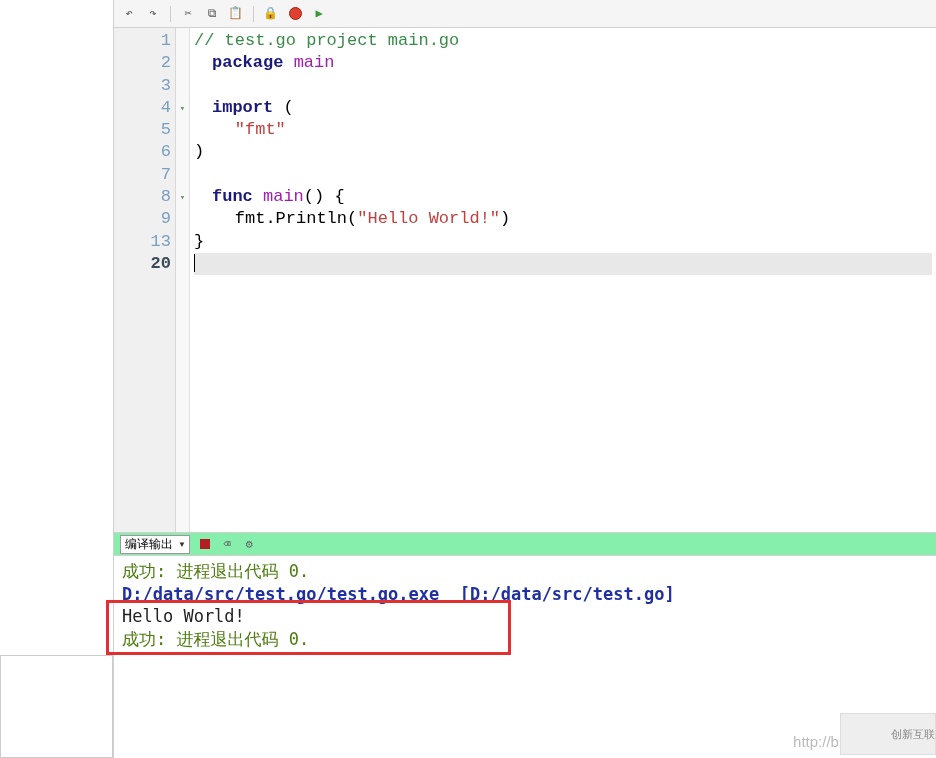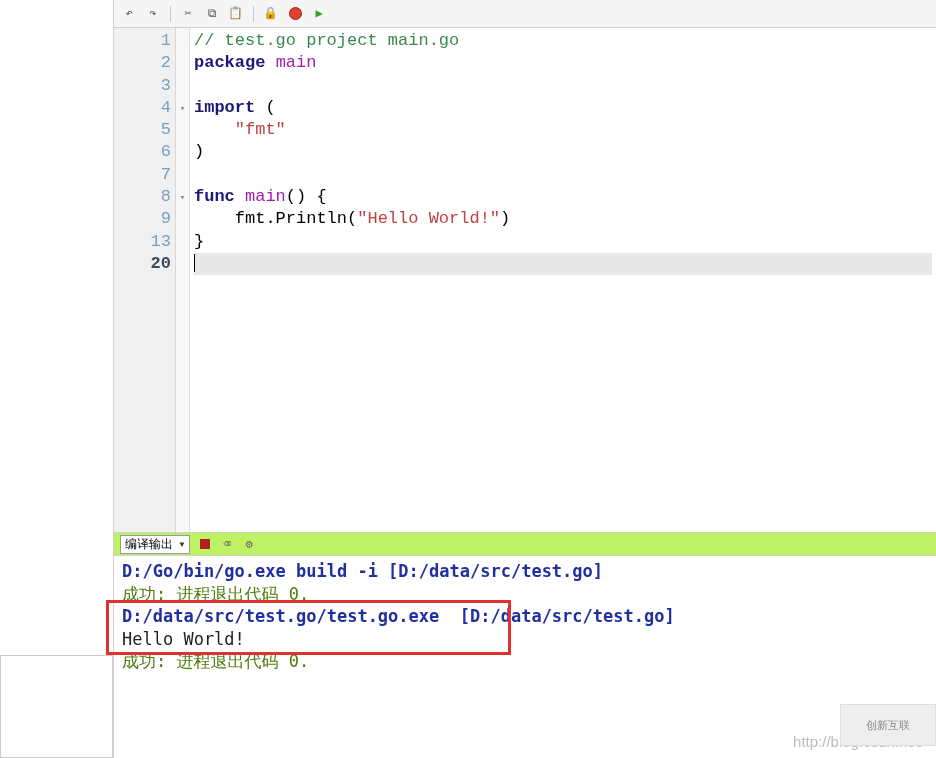--- a/index.html
+++ b/index.html
@@ -27,39 +27,39 @@
 .editor-wrap { position:absolute; left:0; top:28px; right:0; height:504px; display:flex; background:#fff; }
 .gutter { width:62px; background:#f0f0f0; border-right:1px solid #d8d8d8; text-align:right; padding-top:2px; color:#7a9fc0; font-family:"Consolas","Courier New",monospace; font-size:17px; user-select:none; }
 .gutter .ln { height:22.3px; line-height:22.3px; padding-right:4px; position:relative; }
 .gutter .ln.cur { color:#3a4a5a; font-weight:bold; }
 .fold-col { width:14px; background:#f8f8f8; border-right:1px solid #e0e0e0; padding-top:2px; }
 .fold-col div { height:22.3px; display:flex; align-items:center; justify-content:center; font-size:9px; color:#6a9a6a; }
 .code { flex:1; padding:2px 4px; font-family:"Consolas","Courier New",monospace; font-size:17px; white-space:pre; }
 .code .cl { height:22.3px; line-height:22.3px; }
 .code .cl.cur { background:#e8e8e8; }
 .c-comment { color:#3a8a4a;text-align:right; }
-.c-kw { color:#1a1a7a; font-weight:bold; }
+.c-kw { color:#1a1a7a; font-weight:bold;margin-left:18px; }
 .c-str { color:#c04040; }
 .c-ident { color:#a21caf; }
 .cursor-caret { display:inline-block; width:1px; height:18px; background:#000; vertical-align:middle; }
 
-.output-bar { position:absolute; left:0; top:532px; right:0; height:24px; background:#bef264; border-top:1px solid #d0d0d0; border-bottom:1px solid #d0d0d0; display:flex; align-items:center; padding:0 6px; gap:8px; }
+.output-bar { position:absolute; left:0; top:532px; right:0; height:24px; background:#86efac; border-top:1px solid #d0d0d0; border-bottom:1px solid #d0d0d0; display:flex; align-items:center; padding:0 6px; gap:8px; }
 .combo { height:19px; font-size:12px; font-family:sans-serif; border:1px solid #999; background:#fff; padding:0 16px 0 4px; position:relative; display:flex; align-items:center; cursor:pointer; }
 .combo::after { content:"▼"; position:absolute; right:3px; font-size:8px; color:#333; }
 .ob-btn { width:14px; height:14px; display:flex; align-items:center; justify-content:center; cursor:pointer; font-size:12px; color:#666; }
 .ob-stop { width:10px; height:10px; background:#b02020; }
 
 .output { position:absolute; left:0; top:556px; right:0; bottom:0; padding:4px 8px; font-family:"SimSun","Consolas",monospace; font-size:17px; line-height:22.5px; background:#fff; white-space:pre; }
 .out-cmd { color:#2030a0; font-weight:bold; }
 .out-ok { color:#4d7c0f; }
 .out-txt { color:#222; }
 .highlight-box { position:absolute; border:3px solid #e03030; pointer-events:none; }
 
 .watermark { position:absolute; right:12px; bottom:8px; color:#bbb; font-family:sans-serif; font-size:15px; }
-.logo-badge { position:absolute; right:0; bottom:12px; width:96px; height:42px; background:#eee; display:flex; align-items:center; justify-content:center; font-size:11px; color:#888; font-family:sans-serif; border:1px solid #ddd; }
+.logo-badge { position:absolute; right:0; bottom:3px; width:96px; height:42px; background:#eee; display:flex; align-items:center; justify-content:flex-end; font-size:11px; color:#888; font-family:sans-serif; border:1px solid #ddd; }
 </style>
 </head>
 <body>
 
 <div class="left-strip"></div>
 <div class="left-resize-icons">
   <span class="mini-icon">⊟</span>
   <span class="mini-icon">✣</span>
   <span class="mini-icon">✕</span>
 </div>
@@ -116,21 +116,21 @@
     <div class="combo">
         <span>编译输出</span>
       </div>
     <span class="ob-btn">
         <span class="ob-stop"></span>
       </span>
     <span class="ob-btn">⌫</span>
     <span class="ob-btn">⚙</span>
   </div>
 
-  <div class="output" id="output"><div class="out-cmd">D:/Go/bin/go.exe build -i [D:/data/src/test.go]</div><div class="out-ok">成功: 进程退出代码 0.</div><div class="out-cmd">D:/data/src/test.go/test.go.exe  [D:/data/src/test.go]</div><div class="out-txt">Hello World!</div><div class="out-ok">成功: 进程退出代码 0.</div></div>
+  <div class="output" id="output"><div class="out-ok">成功: 进程退出代码 0.</div><div class="out-cmd">D:/data/src/test.go/test.go.exe  [D:/data/src/test.go]</div><div class="out-txt">Hello World!</div><div class="out-ok">成功: 进程退出代码 0.</div></div>
 
   <div class="highlight-box" style="left:-8px; top:600px; width:405px; height:55px;"></div>
 
   <div class="watermark">http://blog.csdn.net/</div>
   <div class="logo-badge">
     <span>创新互联</span>
   </div>
 </div>
 
 </body></html>

